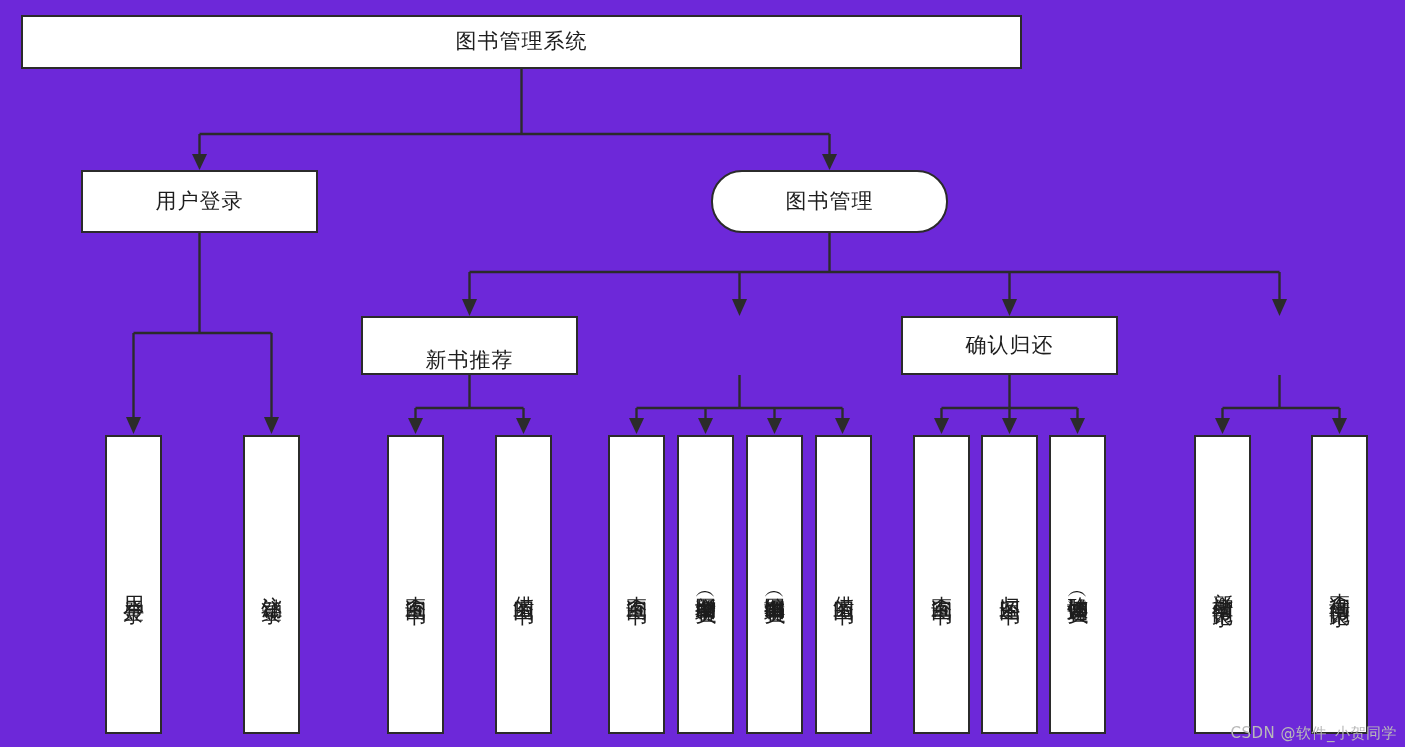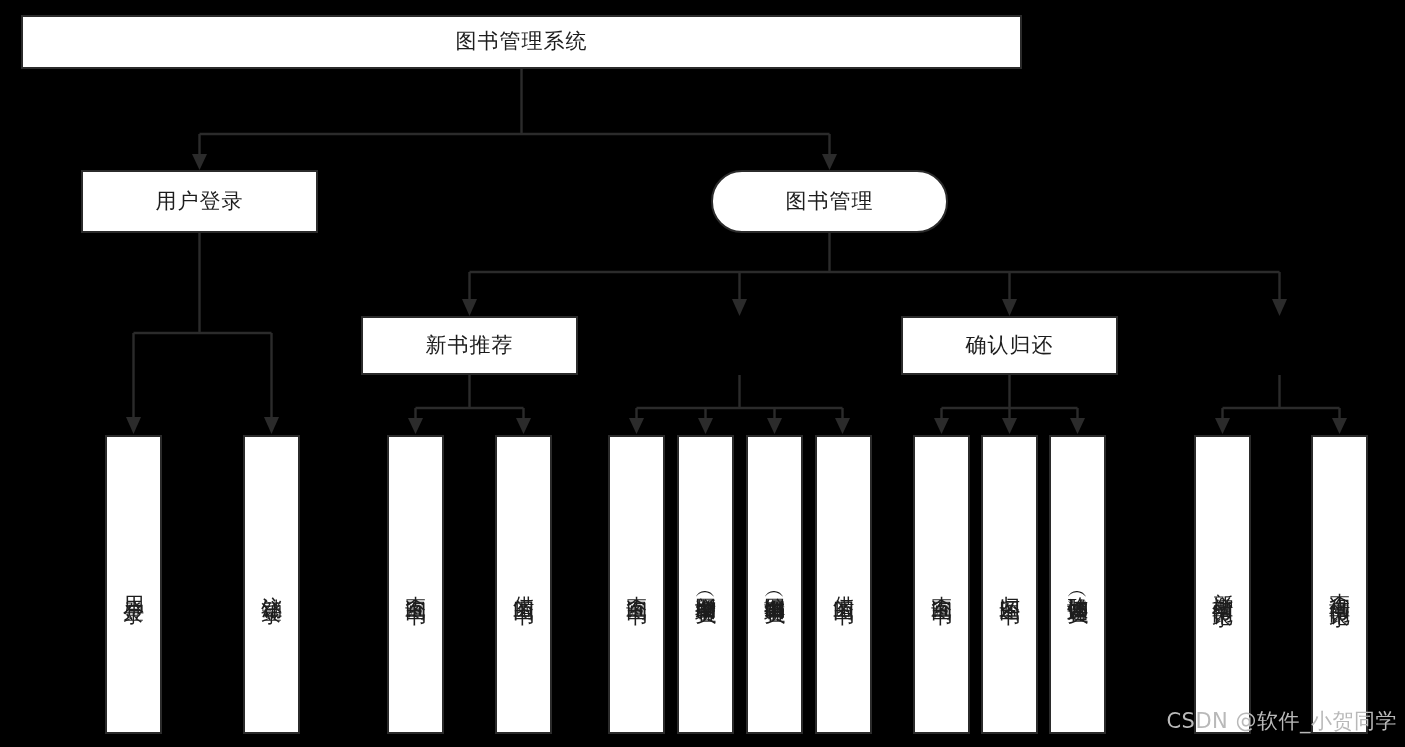--- a/index.html
+++ b/index.html
@@ -7,21 +7,21 @@
     padding: 0;
     background: #ffffff;
   }
   body {
     font-family: "DejaVu Sans", "Liberation Sans", sans-serif;
   }
   #canvas {
     position: relative;
     width: 1405px;
     height: 747px;
-    background: #000000;
+    background: #6d28d9;
     overflow: hidden;
   }
   .node {
     position: absolute;
     box-sizing: border-box;
     border: 2px solid #2b2b2b;
     background: #ffffff;
     display: flex;
     align-items: center;
     justify-content: center;
@@ -65,22 +65,22 @@
     stroke: #2b2b2b;
     stroke-width: 2.4;
     fill: none;
   }
   .arrowhead {
     fill: #2b2b2b;
   }
   .watermark {
     position: absolute;
     right: 8px;
-    bottom: 12px;
-    font-size: 21px;
+    bottom: 4px;
+    font-size: 15px;
     color: #b9b9b9;
     white-space: nowrap;
     letter-spacing: 0.5px;
     text-align: center;
   }
 </style>
 </head>
 <body>
 
 <div id="canvas">
@@ -159,21 +159,21 @@
     <span>图书管理系统</span>
   </div>
 
   <div class="node h" style="left:81px; top:170px; width:237px; height:63px;">
     <span>用户登录</span>
   </div>
   <div class="node h" style="left:711px; top:170px; width:237px; height:63px;border-radius:31px;">
     <span>图书管理</span>
   </div>
 
-  <div class="node h" style="left:361px; top:316px; width:217px; height:59px;">
+  <div class="node h" style="left:361px; top:316px; width:217px; height:59px;align-items:flex-end;">
     <span>新书推荐</span>
   </div>
   <div class="node h" style="left:901px; top:316px; width:217px; height:59px;">
     <span>确认归还</span>
   </div>
 
   <div class="node v" style="left:105px; top:435px; width:57px; height:299px;">
     <span class="vtext">用户登录</span>
   </div>
   <div class="node v" style="left:243px; top:435px; width:57px; height:299px;">

